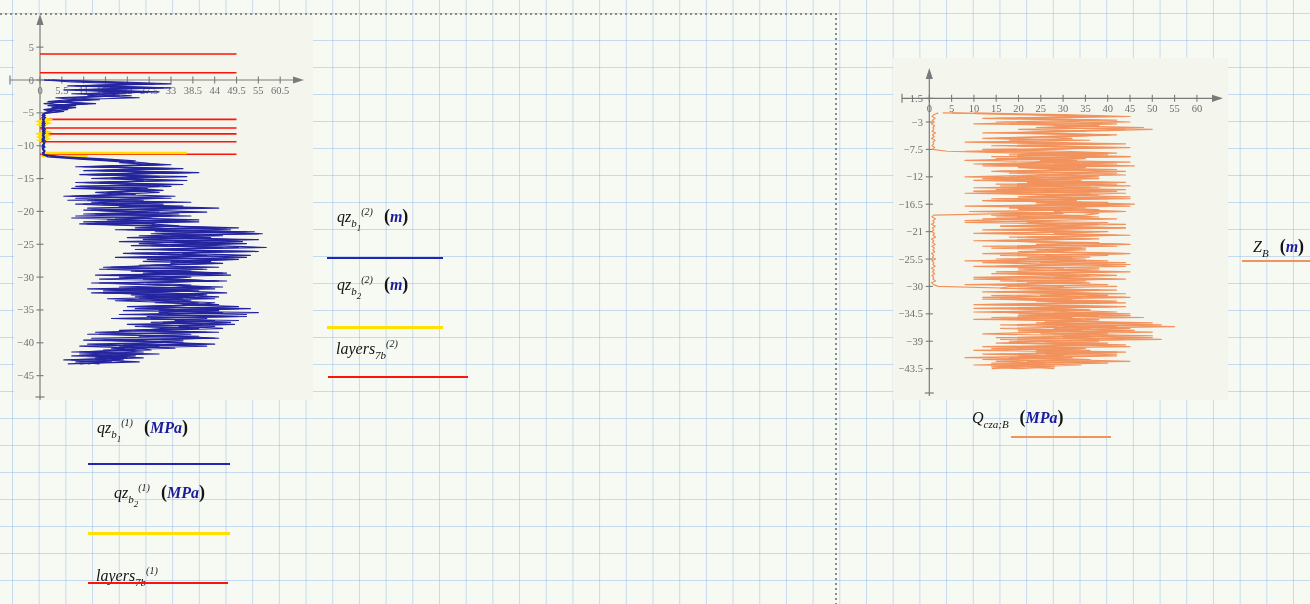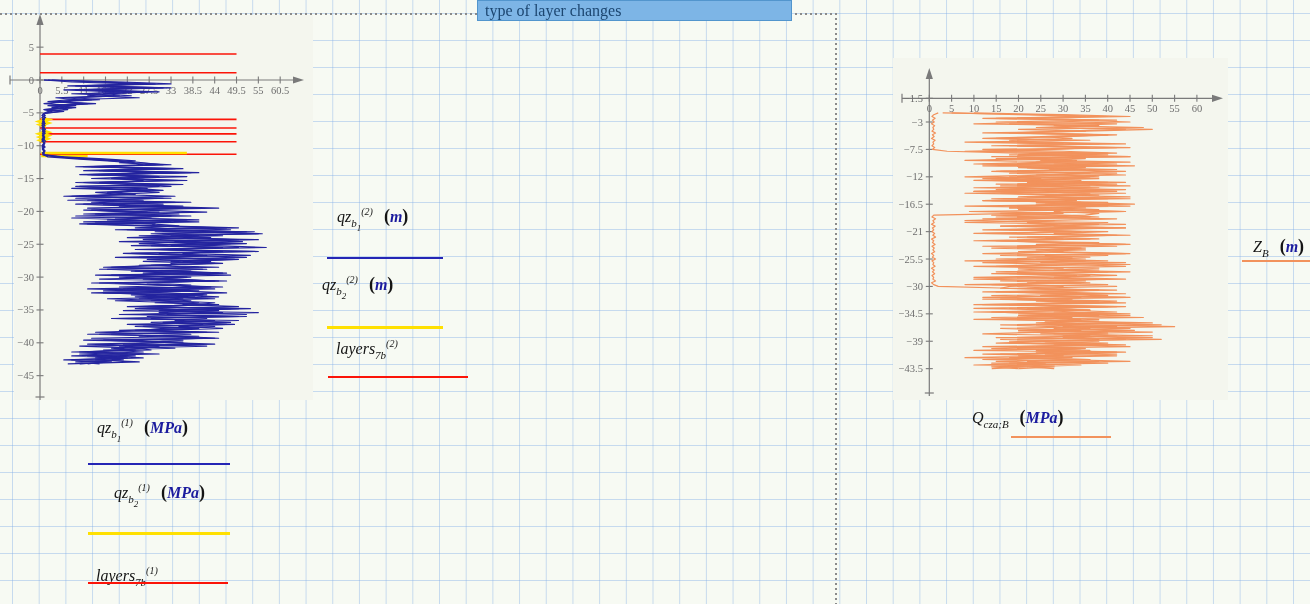--- a/index.html
+++ b/index.html
@@ -187,28 +187,25 @@
         </g>
         <g>
           <polyline points="62.67999999999999,57.865 160.8,59.692 227.7,61.519 102.82,63.346 196.48000000000002,65.173 250,67 129.57999999999998,68.827 218.77999999999997,70.654 174.18,72.481 272.3,74.30799999999999 205.39999999999998,76.135 138.5,77.962 236.62,79.789 183.10000000000002,81.616 116.2,83.443 209.86,85.27 84.97999999999999,87.097 183.10000000000002,88.92399999999999 129.57999999999998,90.751 236.62,92.578 160.8,94.405 102.82,96.232 218.77999999999997,98.059 138.5,99.886 250,101.713 116.2,103.53999999999999 196.48000000000002,105.367 169.72,107.19399999999999 93.9,109.021 227.7,110.84799999999998 147.42000000000002,112.675 205.39999999999998,114.502 111.74,116.329 183.10000000000002,118.156 245.54000000000002,119.983 129.57999999999998,121.81 160.8,123.637 93.9,125.464 218.77999999999997,127.291 138.5,129.118 250,130.945 183.10000000000002,132.772 116.2,134.599 236.62,136.426 84.97999999999999,138.253 205.39999999999998,140.07999999999998 156.33999999999997,141.90699999999998 227.7,143.73399999999998 102.82,145.56099999999998 196.48000000000002,147.38799999999998 254.45999999999998,149.215 129.57999999999998,151.04199999999997 174.18,152.869 218.77999999999997,154.69599999999997 89.44,156.523 183.10000000000002,158.35 111.74,160.17700000000002 209.86,162.004 147.42000000000002,163.831 84.97999999999999,165.658 227.7,167.485 174.18,169.312 120.66,171.13899999999998 245.54000000000002,172.966 138.5,174.793 200.94,176.62 93.9,178.447 236.62,180.274 165.26,182.101 218.77999999999997,183.928 116.2,185.755 183.10000000000002,187.582 250,189.409 102.82,191.236 205.39999999999998,193.063 156.33999999999997,194.89 183.10000000000002,196.717 102.82,198.54399999999998 227.7,200.37099999999998 147.42000000000002,202.19799999999998 205.39999999999998,204.025 84.97999999999999,205.852 245.54000000000002,207.67899999999997 160.8,209.506 116.2,211.333 218.77999999999997,213.16 174.18,214.987 250,216.814 129.57999999999998,218.641 196.48000000000002,220.468 93.9,222.295 227.7,224.122 156.33999999999997,225.94899999999998 209.86,227.77599999999998 111.74,229.60299999999998 183.10000000000002,231.43 138.5,233.25699999999998 236.62,235.08399999999997 116.2,236.911 205.39999999999998,238.738 160.8,240.565 250,242.39199999999997 102.82,244.21899999999997 218.77999999999997,246.046 183.10000000000002,247.87300000000002 129.57999999999998,249.7 245.54000000000002,251.527 165.26,253.354 209.86,255.18099999999998 93.9,257.008 227.7,258.83500000000004 147.42000000000002,260.662 263.38,262.48900000000003 120.66,264.316 200.94,266.143 174.18,267.97 281.21999999999997,269.79699999999997 183.10000000000002,271.624 250,273.451 138.5,275.27799999999996 227.7,277.105 174.18,278.932 272.3,280.759 116.2,282.586 218.77999999999997,284.413 156.33999999999997,286.24 129.57999999999998,288.067 227.7,289.894 102.82,291.721 200.94,293.548 165.26,295.375 245.54000000000002,297.202 120.66,299.029 183.10000000000002,300.856 84.97999999999999,302.683 209.86,304.51 147.42000000000002,306.337 227.7,308.164 111.74,309.991 174.18,311.818 138.5,313.645" fill="none" stroke="#f2925c" stroke-width="1.2" stroke-linejoin="round"></polyline>
           <polyline points="71.6,57.865 138.5,59.692 205.39999999999998,61.519 116.2,63.346 236.62,65.173 174.18,67 93.9,68.827 209.86,70.654 156.33999999999997,72.481 245.54000000000002,74.30799999999999 183.10000000000002,76.135 129.57999999999998,77.962 227.7,79.789 165.26,81.616 102.82,83.443 192.01999999999998,85.27 116.2,87.097 218.77999999999997,88.92399999999999 147.42000000000002,90.751 250,92.578 102.82,94.405 183.10000000000002,96.232 236.62,98.059 129.57999999999998,99.886 205.39999999999998,101.713 160.8,103.53999999999999 84.97999999999999,105.367 227.7,107.19399999999999 174.18,109.021 254.45999999999998,110.84799999999998 138.5,112.675 196.48000000000002,114.502 116.2,116.329 236.62,118.156 156.33999999999997,119.983 209.86,121.81 183.10000000000002,123.637 111.74,125.464 227.7,127.291 156.33999999999997,129.118 209.86,130.945 93.9,132.772 245.54000000000002,134.599 174.18,136.426 120.66,138.253 218.77999999999997,140.07999999999998 147.42000000000002,141.90699999999998 250,143.73399999999998 102.82,145.56099999999998 200.94,147.38799999999998 165.26,149.215 227.7,151.04199999999997 129.57999999999998,152.869 192.01999999999998,154.69599999999997 245.54000000000002,156.523 138.5,158.35 53.76,160.17700000000002 51.976,162.004 55.544,163.831 52.867999999999995,165.658 54.205999999999996,167.485 51.529999999999994,169.312 55.098,171.13899999999998 52.422,172.966 53.76,174.793 51.976,176.62 54.651999999999994,178.447 52.867999999999995,180.274 55.544,182.101 51.529999999999994,183.928 53.76,185.755 52.422,187.582 55.098,189.409 51.976,191.236 54.205999999999996,193.063 52.867999999999995,194.89 54.651999999999994,196.717 51.529999999999994,198.54399999999998 53.76,200.37099999999998 52.422,202.19799999999998 55.544,204.025 51.976,205.852 53.76,207.67899999999997 52.867999999999995,209.506 55.098,211.333 51.529999999999994,213.16 54.205999999999996,214.987 52.422,216.814 54.651999999999994,218.641 51.976,220.468 53.76,222.295 52.867999999999995,224.122 55.544,225.94899999999998 51.529999999999994,227.77599999999998 53.76,229.60299999999998 58.22,231.43 129.57999999999998,233.25699999999998 205.39999999999998,235.08399999999997 102.82,236.911 227.7,238.738 160.8,240.565 245.54000000000002,242.39199999999997 120.66,244.21899999999997 183.10000000000002,246.046 218.77999999999997,247.87300000000002 93.9,249.7 236.62,251.527 147.42000000000002,253.354 209.86,255.18099999999998 111.74,257.008 174.18,258.83500000000004 250,260.662 138.5,262.48900000000003 218.77999999999997,264.316 183.10000000000002,266.143 272.3,267.97 156.33999999999997,269.79699999999997 236.62,271.624 120.66,273.451 200.94,275.27799999999996 165.26,277.105 102.82,278.932 209.86,280.759 138.5,282.586 245.54000000000002,284.413 174.18,286.24 116.2,288.067 227.7,289.894 156.33999999999997,291.721 196.48000000000002,293.548 93.9,295.375 218.77999999999997,297.202 165.26,299.029 236.62,300.856 129.57999999999998,302.683 183.10000000000002,304.51 250,306.337 111.74,308.164 200.94,309.991 147.42000000000002,311.818 174.18,313.645" fill="none" stroke="#f2925c" stroke-width="1.2" stroke-linejoin="round"></polyline>
           <polyline points="58.22,57.865 53.76,59.692 51.976,61.519 55.098,63.346 52.422,65.173 54.205999999999996,67 51.529999999999994,68.827 54.651999999999994,70.654 52.867999999999995,72.481 53.76,74.30799999999999 51.976,76.135 55.544,77.962 52.422,79.789 54.205999999999996,81.616 51.529999999999994,83.443 55.098,85.27 52.867999999999995,87.097 53.76,88.92399999999999 51.976,90.751 54.651999999999994,92.578 52.422,94.405 67.14,96.232 138.5,98.059 227.7,99.886 111.74,101.713 205.39999999999998,103.53999999999999 160.8,105.367 250,107.19399999999999 102.82,109.021 192.01999999999998,110.84799999999998 147.42000000000002,112.675 236.62,114.502 120.66,116.329 209.86,118.156 174.18,119.983 84.97999999999999,121.81 218.77999999999997,123.637 138.5,125.464 245.54000000000002,127.291 116.2,129.118 183.10000000000002,130.945 129.57999999999998,132.772 236.62,134.599 93.9,136.426 209.86,138.253 165.26,140.07999999999998 250,141.90699999999998 111.74,143.73399999999998 196.48000000000002,145.56099999999998 156.33999999999997,147.38799999999998 227.7,149.215 84.97999999999999,151.04199999999997 205.39999999999998,152.869 138.5,154.69599999999997 245.54000000000002,156.523 120.66,158.35 183.10000000000002,160.17700000000002 218.77999999999997,162.004 102.82,163.831 174.18,165.658 147.42000000000002,167.485 245.54000000000002,169.312 120.66,171.13899999999998 200.94,172.966 102.82,174.793 227.7,176.62 174.18,178.447 250,180.274 129.57999999999998,182.101 183.10000000000002,183.928 93.9,185.755 218.77999999999997,187.582 156.33999999999997,189.409 236.62,191.236 111.74,193.063 205.39999999999998,194.89 138.5,196.717 245.54000000000002,198.54399999999998 165.26,200.37099999999998 192.01999999999998,202.19799999999998 116.2,204.025 205.39999999999998,205.852 160.8,207.67899999999997 250,209.506 93.9,211.333 183.10000000000002,213.16 138.5,214.987 227.7,216.814 111.74,218.641 209.86,220.468 174.18,222.295 245.54000000000002,224.122 120.66,225.94899999999998 200.94,227.77599999999998 84.97999999999999,229.60299999999998 236.62,231.43 147.42000000000002,233.25699999999998 218.77999999999997,235.08399999999997 129.57999999999998,236.911 183.10000000000002,238.738 227.7,240.565 102.82,242.39199999999997 192.01999999999998,244.21899999999997 156.33999999999997,246.046 245.54000000000002,247.87300000000002 129.57999999999998,249.7 209.86,251.527 93.9,253.354 183.10000000000002,255.18099999999998 236.62,257.008 138.5,258.83500000000004 218.77999999999997,260.662 111.74,262.48900000000003 200.94,264.316 165.26,266.143 250,267.97 120.66,269.79699999999997 174.18,271.624 209.86,273.451 147.42000000000002,275.27799999999996 272.3,277.105 160.8,278.932 236.62,280.759 183.10000000000002,282.586 281.21999999999997,284.413 129.57999999999998,286.24 227.7,288.067 174.18,289.894 250,291.721 111.74,293.548 209.86,295.375 156.33999999999997,297.202 236.62,299.029 138.5,300.856 192.01999999999998,302.683 102.82,304.51 218.77999999999997,306.337 129.57999999999998,308.164 174.18,309.991 111.74,311.818 138.5,313.645" fill="none" stroke="#f2925c" stroke-width="1.2" stroke-linejoin="round"></polyline>
           <polyline points="93.9,57.865 183.10000000000002,59.692 250,61.519 147.42000000000002,63.346 218.77999999999997,65.173 116.2,67 236.62,68.827 174.18,70.654 263.38,72.481 138.5,74.30799999999999 205.39999999999998,76.135 102.82,77.962 227.7,79.789 160.8,81.616 192.01999999999998,83.443 129.57999999999998,85.27 156.33999999999997,87.097 245.54000000000002,88.92399999999999 111.74,90.751 209.86,92.578 174.18,94.405 84.97999999999999,96.232 227.7,98.059 138.5,99.886 250,101.713 120.66,103.53999999999999 192.01999999999998,105.367 156.33999999999997,107.19399999999999 236.62,109.021 102.82,110.84799999999998 205.39999999999998,112.675 169.72,114.502 245.54000000000002,116.329 129.57999999999998,118.156 183.10000000000002,119.983 218.77999999999997,121.81 102.82,123.637 200.94,125.464 147.42000000000002,127.291 236.62,129.118 120.66,130.945 218.77999999999997,132.772 165.26,134.599 93.9,136.426 245.54000000000002,138.253 183.10000000000002,140.07999999999998 138.5,141.90699999999998 209.86,143.73399999999998 111.74,145.56099999999998 227.7,147.38799999999998 156.33999999999997,149.215 250,151.04199999999997 129.57999999999998,152.869 192.01999999999998,154.69599999999997 174.18,156.523 218.77999999999997,158.35 205.39999999999998,160.17700000000002 116.2,162.004 236.62,163.831 160.8,165.658 84.97999999999999,167.485 218.77999999999997,169.312 174.18,171.13899999999998 245.54000000000002,172.966 129.57999999999998,174.793 196.48000000000002,176.62 102.82,178.447 227.7,180.274 147.42000000000002,182.101 209.86,183.928 120.66,185.755 183.10000000000002,187.582 245.54000000000002,189.409 138.5,191.236 200.94,193.063 165.26,194.89 174.18,196.717 250,198.54399999999998 120.66,200.37099999999998 209.86,202.19799999999998 156.33999999999997,204.025 227.7,205.852 102.82,207.67899999999997 192.01999999999998,209.506 245.54000000000002,211.333 138.5,213.16 218.77999999999997,214.987 116.2,216.814 183.10000000000002,218.641 236.62,220.468 165.26,222.295 93.9,224.122 205.39999999999998,225.94899999999998 147.42000000000002,227.77599999999998 227.7,229.60299999999998 129.57999999999998,231.43 120.66,233.25699999999998 218.77999999999997,235.08399999999997 165.26,236.911 245.54000000000002,238.738 111.74,240.565 200.94,242.39199999999997 147.42000000000002,244.21899999999997 236.62,246.046 183.10000000000002,247.87300000000002 102.82,249.7 227.7,251.527 129.57999999999998,253.354 209.86,255.18099999999998 174.18,257.008 250,258.83500000000004 138.5,260.662 192.01999999999998,262.48900000000003 93.9,264.316 218.77999999999997,266.143 156.33999999999997,267.97 205.39999999999998,269.79699999999997 294.6,271.624 174.18,273.451 254.45999999999998,275.27799999999996 138.5,277.105 227.7,278.932 183.10000000000002,280.759 272.3,282.586 120.66,284.413 218.77999999999997,286.24 165.26,288.067 245.54000000000002,289.894 129.57999999999998,291.721 205.39999999999998,293.548 156.33999999999997,295.375 236.62,297.202 102.82,299.029 183.10000000000002,300.856 138.5,302.683 209.86,304.51 116.2,306.337 165.26,308.164 93.9,309.991 147.42000000000002,311.818 111.74,313.645" fill="none" stroke="#f2925c" stroke-width="1.2" stroke-linejoin="round"></polyline>
         </g>
       </svg>
   </div>
 
-  <div class="titlebox">
-    <span>type of layer changes</span>
-  </div>
 
   <div id="legend-root"></div>
 <div class="lg-entry" style="left: 337px; top: 206px;"><span>qz</span><span class="lg-sub">b<span class="lg-sub2">1</span></span><span class="lg-sup">(2)</span><span class="lg-gap"></span><span class="lg-paren">(</span><span class="lg-unit">m</span><span class="lg-paren">)</span></div>
     <div class="lg-line" style="left: 327px; top: 257px; width: 116px; background: rgb(37, 37, 181);"></div>
-    <div class="lg-entry" style="left: 322px; top: 274px;"><span>qz</span><span class="lg-sub">b<span class="lg-sub2">2</span></span><span class="lg-sup">(2)</span><span class="lg-gap"></span><span class="lg-paren">(</span><span class="lg-unit">m</span><span class="lg-paren">)</span></div>
+    <div class="lg-entry" style="left: 337px; top: 274px;"><span>qz</span><span class="lg-sub">b<span class="lg-sub2">2</span></span><span class="lg-sup">(2)</span><span class="lg-gap"></span><span class="lg-paren">(</span><span class="lg-unit">m</span><span class="lg-paren">)</span></div>
     <div class="lg-line" style="left: 327px; top: 326px; width: 116px; background: rgb(255, 224, 0); height: 2.5px;"></div>
     <div class="lg-entry" style="left: 336px; top: 340px;"><span>layers</span><span class="lg-sub">7b</span><span class="lg-sup">(2)</span></div>
     <div class="lg-line" style="left: 328px; top: 376px; width: 140px; background: rgb(251, 20, 8);"></div>
     <div class="lg-entry" style="left: 97px; top: 417px;"><span>qz</span><span class="lg-sub">b<span class="lg-sub2">1</span></span><span class="lg-sup">(1)</span><span class="lg-gap"></span><span class="lg-paren">(</span><span class="lg-unit">MPa</span><span class="lg-paren">)</span></div>
     <div class="lg-line" style="left: 88px; top: 463px; width: 142px; background: rgb(37, 37, 181);"></div>
     <div class="lg-entry" style="left: 114px; top: 482px;"><span>qz</span><span class="lg-sub">b<span class="lg-sub2">2</span></span><span class="lg-sup">(1)</span><span class="lg-gap"></span><span class="lg-paren">(</span><span class="lg-unit">MPa</span><span class="lg-paren">)</span></div>
     <div class="lg-line" style="left: 88px; top: 532px; width: 142px; background: rgb(255, 224, 0); height: 2.5px;"></div>
     <div class="lg-entry" style="left: 96px; top: 567px;"><span>layers</span><span class="lg-sub">7b</span><span class="lg-sup">(1)</span></div>
     <div class="lg-line" style="left: 88px; top: 582px; width: 140px; background: rgb(251, 20, 8);"></div>
     <div class="lg-entry" style="left: 972px; top: 407px;"><span>Q</span><span class="lg-sub">cza;B</span><span class="lg-gap"></span><span class="lg-paren">(</span><span class="lg-unit">MPa</span><span class="lg-paren">)</span></div>

